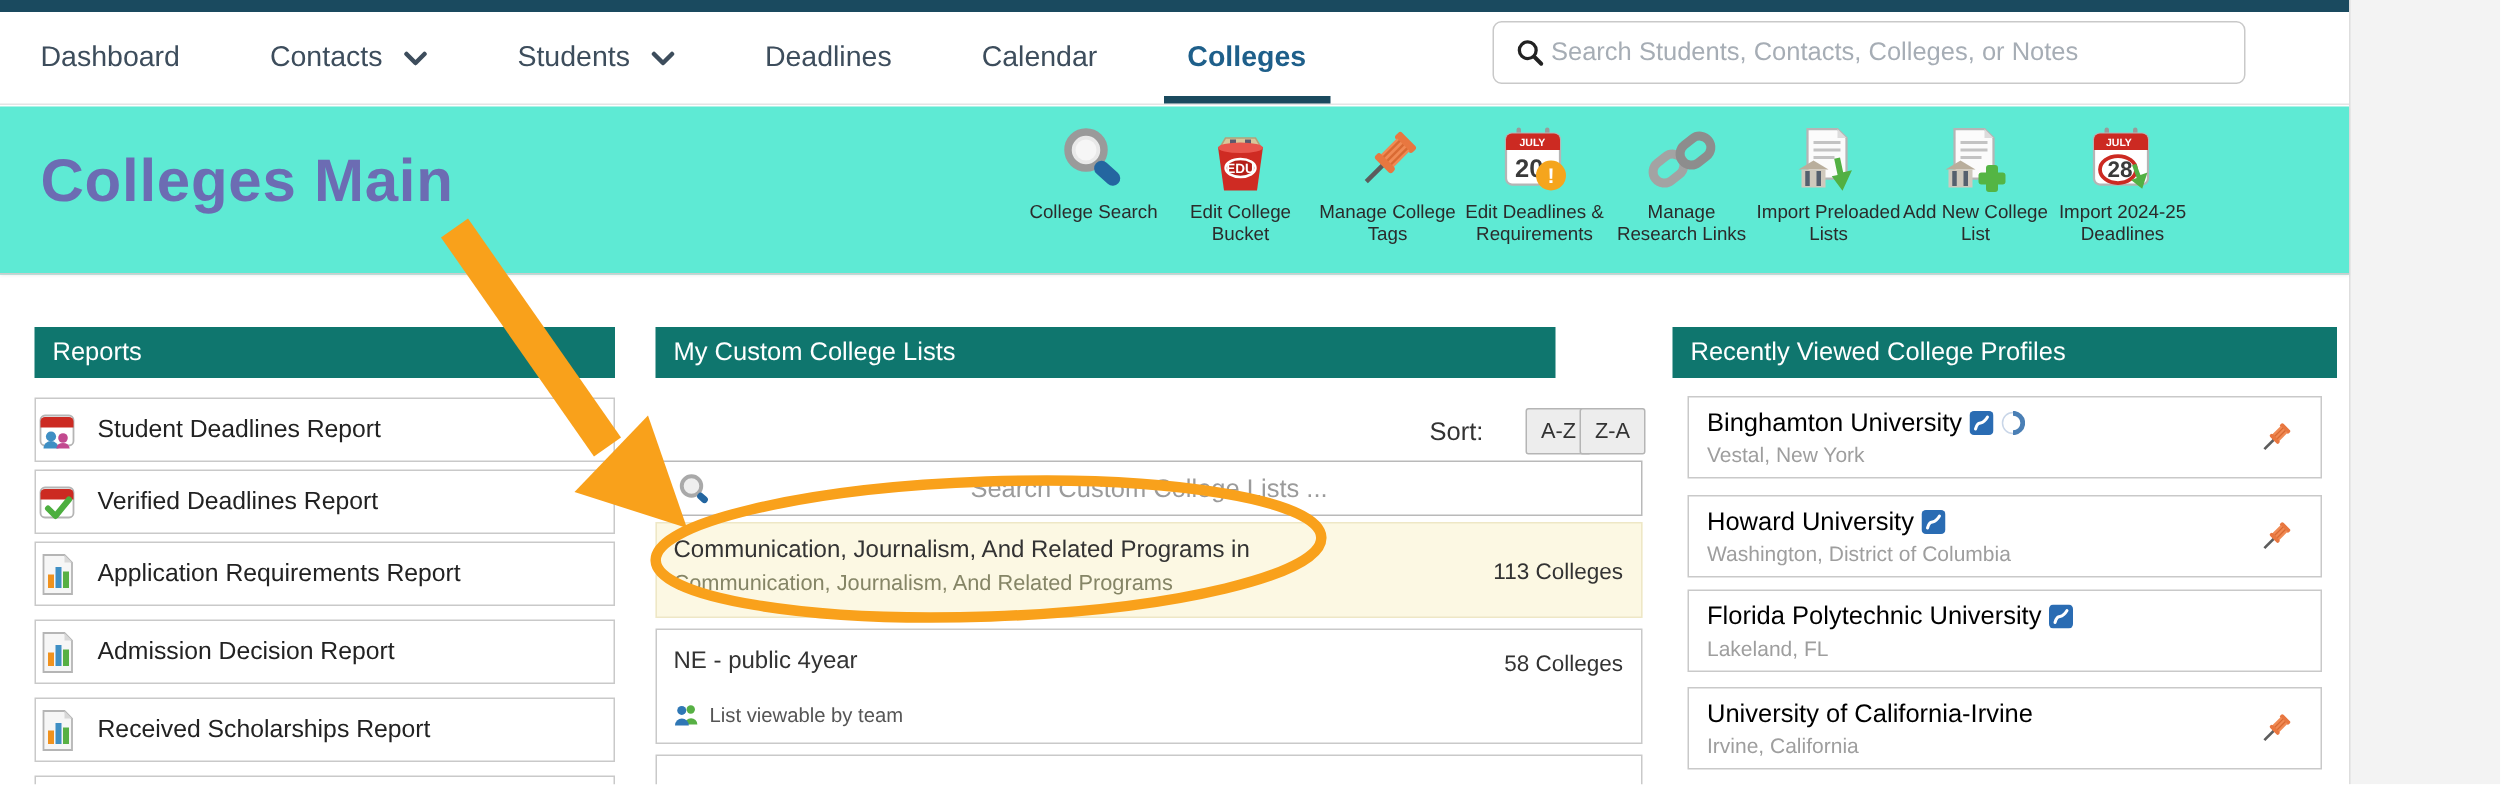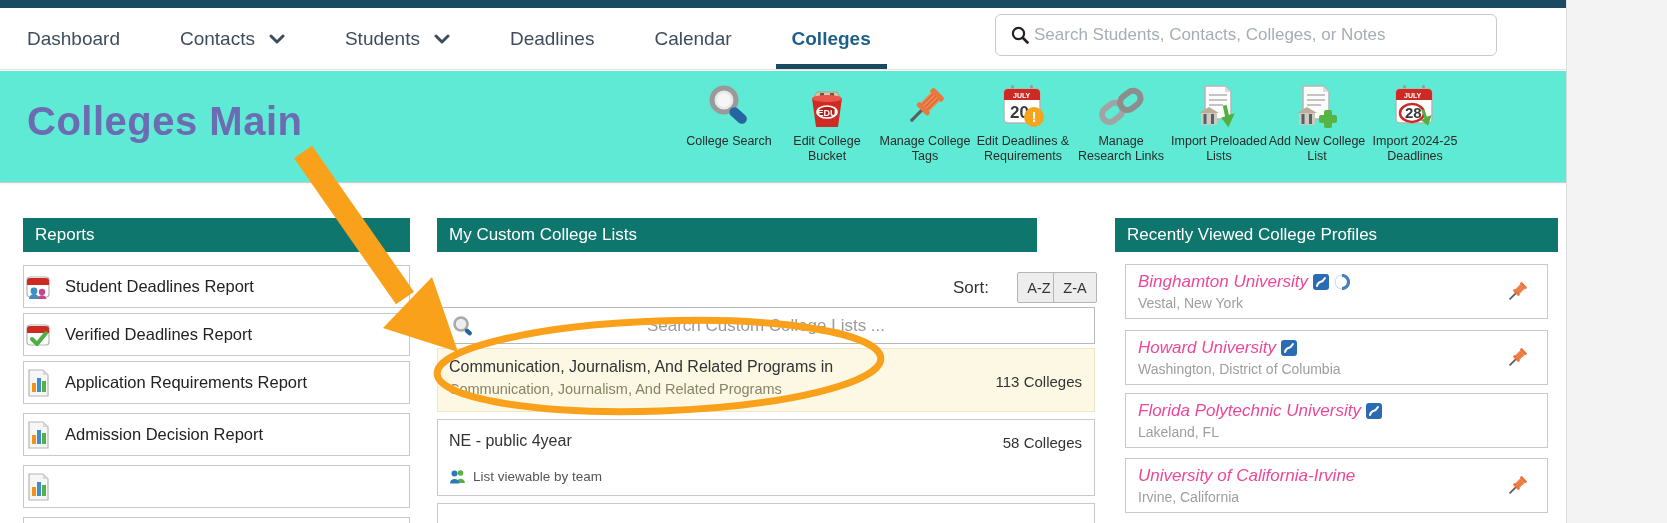--- a/index.html
+++ b/index.html
@@ -78,21 +78,21 @@
   .row-ne { top:419px; height:77px; }
   .row-ne .lr-title { position:absolute; left:11px; top:12px; font-size:16px; color:#333; }
   .row-ne .count { top:14px; }
   .row-ne .share { position:absolute; left:11px; bottom:11px; display:flex; align-items:center;
               gap:7px; font-size:13.5px; color:#555;margin-top:24px; }
   .row-partial { top:503px; height:40px; }
 
   
   .recent-item { position:absolute; left:1125px; width:423px; height:55px; background:#fff;
               border:1px solid #c9c9c9; padding:7px 0 0 12px; cursor:pointer; }
-  .recent-item .rname { font-size:17px; color:#ec4899; display:flex; align-items:center; gap:5px;font-style:italic; }
+  .recent-item .rname { font-size:17px; color:#000000; display:flex; align-items:center; gap:5px; }
   .recent-item .rloc { font-size:14px; color:#9e9e9e; margin-top:3px; }
   .recent-item .pin { position:absolute; right:16px; top:13px; }
 
   .annotation { position:absolute; left:0; top:0; width:1667px; height:523px;
                 pointer-events:none; z-index:50; }
 </style>
 </head>
 <body>
 
 <div class="page">
@@ -320,20 +320,21 @@
   </div>
 
   <div class="report-item" style="top:465px">
     <svg width="28" height="28" viewBox="0 0 28 28">
       <path d="M5 1 H19 L24 6 V27 H5 Z" fill="#f6f6f6" stroke="#b5b5b5" stroke-width="1.2"></path>
       <path d="M19 1 L24 6 H19 Z" fill="#d8d8d8"></path>
       <rect x="8" y="14" width="4" height="9" fill="#f0921e"></rect>
       <rect x="13" y="9" width="4" height="14" fill="#3f8fc4"></rect>
       <rect x="18" y="12" width="4" height="11" fill="#57b044"></rect>
     </svg>
+    <span class="rlabel">Received Scholarships Report</span>
   </div>
 
   <div class="report-item" style="top:517px"></div>
 
   <div class="panel-header ph-lists">
     <span>My Custom College Lists</span>
   </div>
 
   <div class="sort-label">Sort:</div>
   <button class="sort-btn sort-az">A-Z</button>

